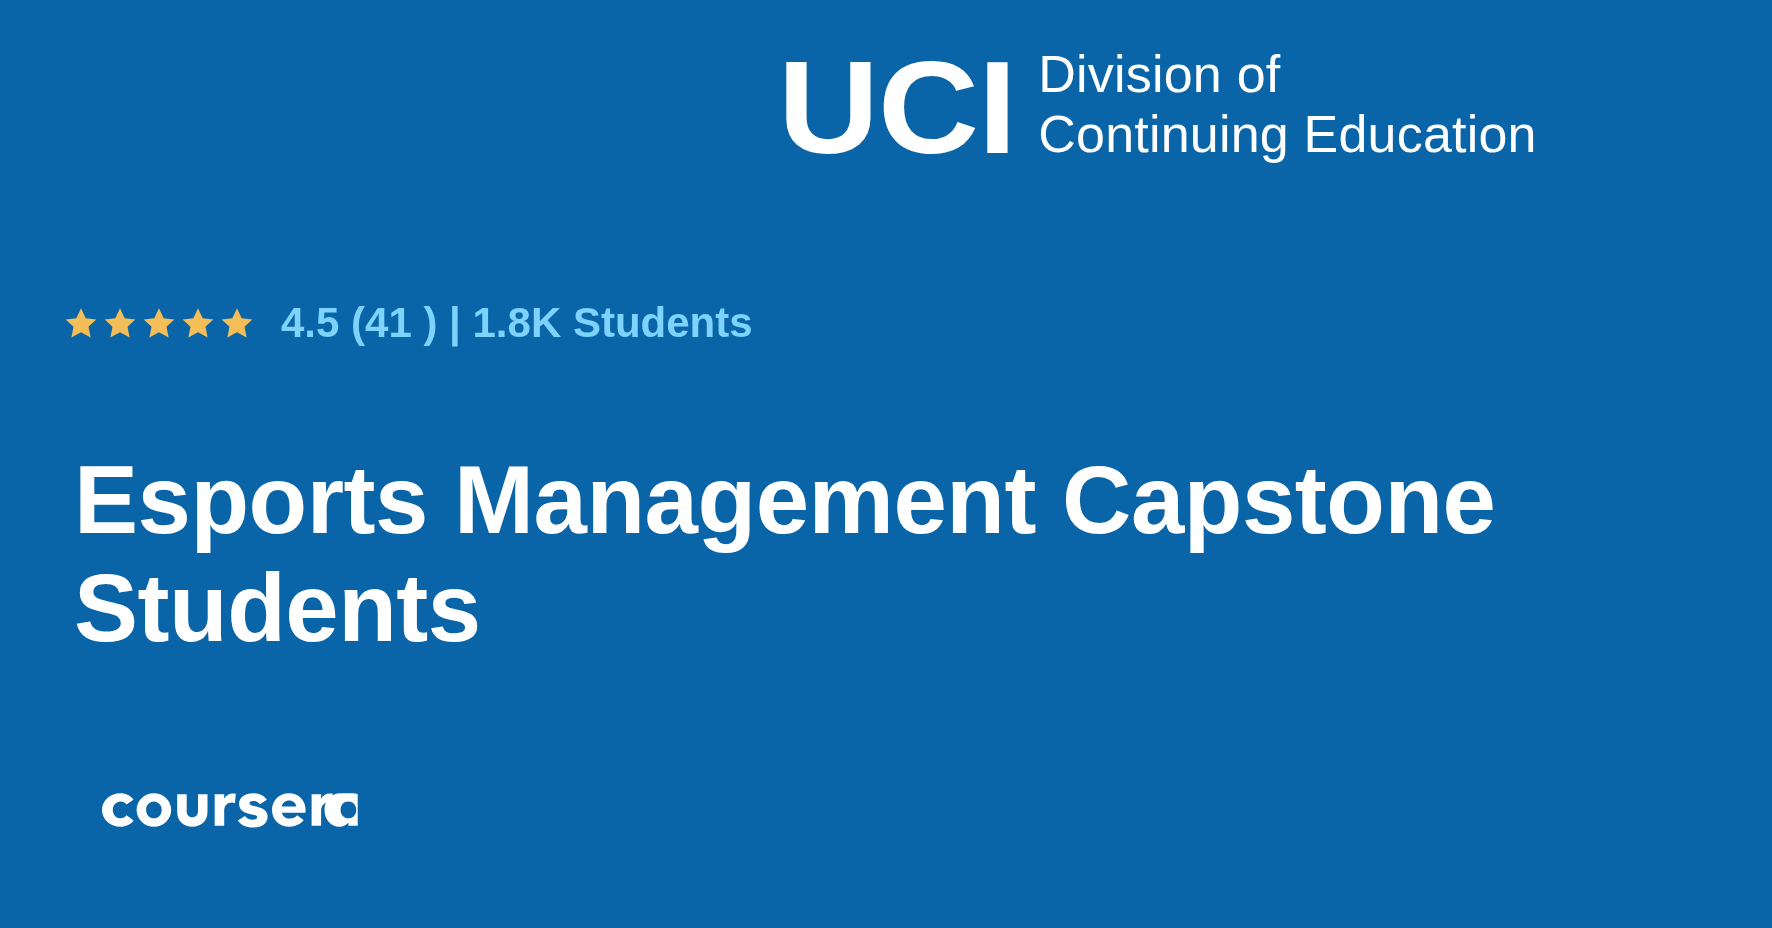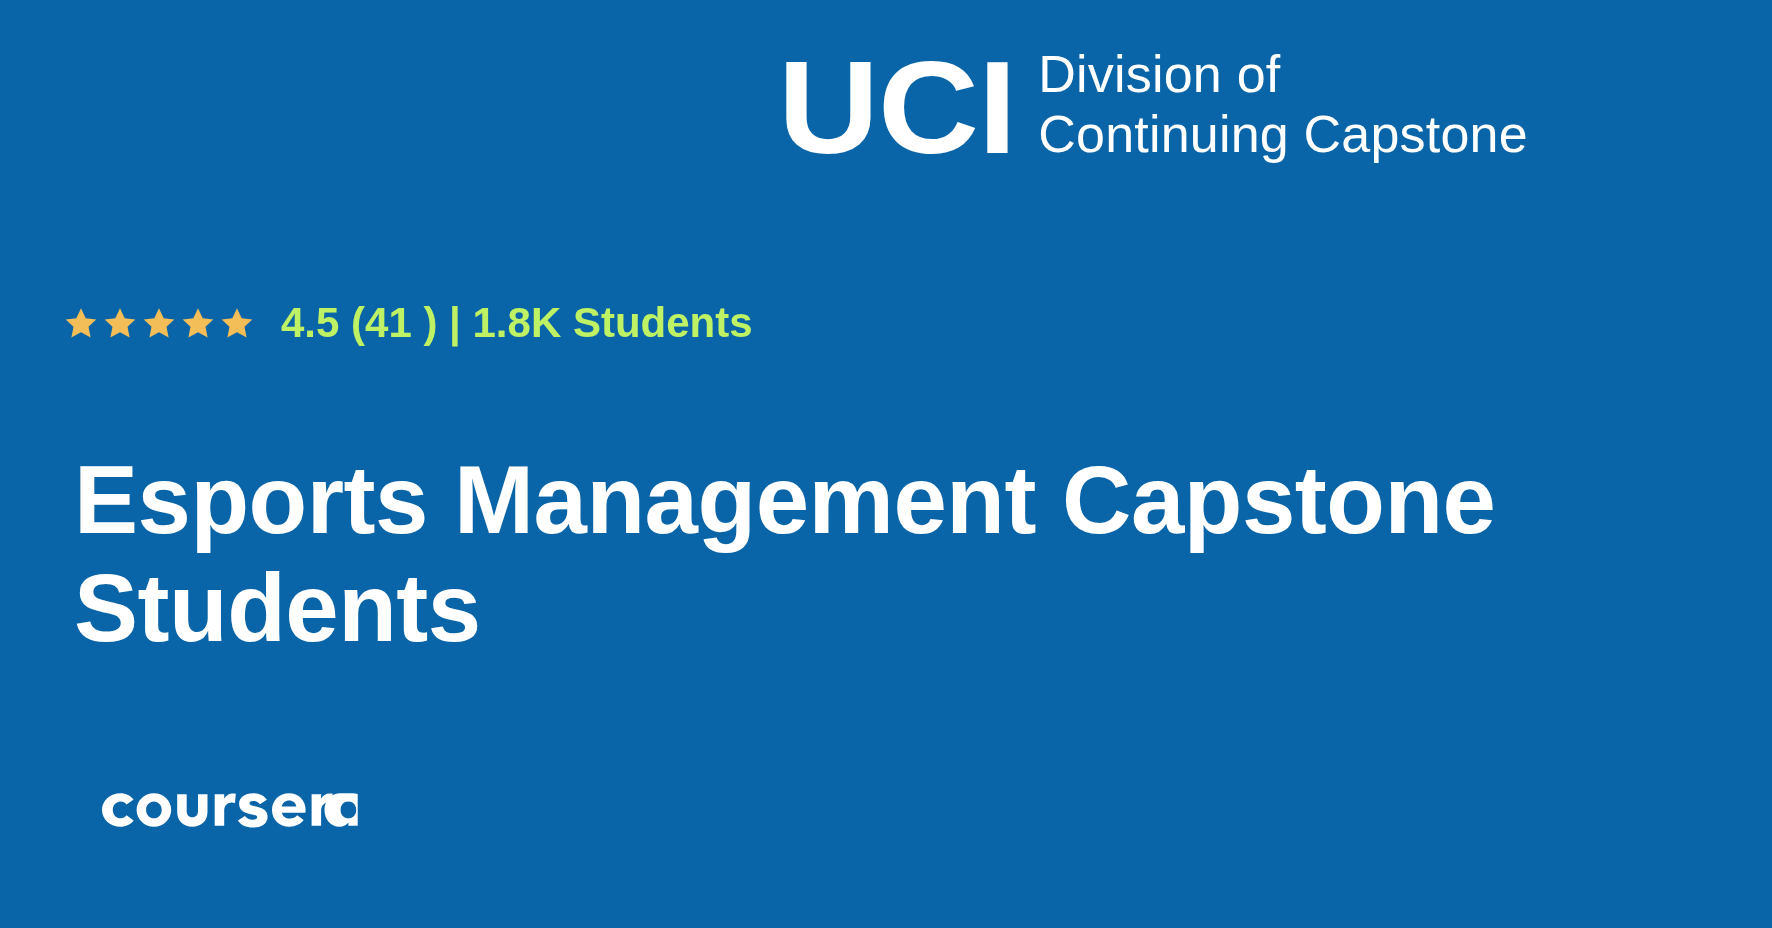--- a/index.html
+++ b/index.html
@@ -69,21 +69,21 @@
   .star {
     display: inline-block;
     width: 34px;
     height: 34px;
     margin-right: 5px;
     flex: 0 0 auto;
   }
   .star svg { display: block; }
   #rating-text {
     margin-left: 22px;
-    color: #bef264;
+    color: #7dd3fc;
     font-family: "Liberation Sans Narrow", "Liberation Sans", sans-serif;
     font-weight: 700;
     font-size: 42px;
     letter-spacing: 0px;
     white-space: nowrap;
     line-height: 1;
   }
 
   
   #course-title {
@@ -112,21 +112,21 @@
 </style>
 </head>
 <body>
 
 <div id="card" style="background: rgb(10, 101, 168);">
 
   <div id="uci-logo">
     <span id="uci-mark">UCI</span>
     <span id="uci-subtitle">
       <span class="line">Division of</span>
-      <span class="line">Continuing Capstone</span>
+      <span class="line">Continuing Education</span>
     </span>
   </div>
 
   <div id="rating-row">
     <span class="star">
       <svg viewBox="0 0 24 24" width="34" height="34" aria-hidden="true">
         <polygon fill="#f3bd58" points="12,1.6 15.3,8.6 22.8,9.5 17.3,14.7 18.8,22.2 12,18.5 5.2,22.2 6.7,14.7 1.2,9.5 8.7,8.6"></polygon>
       </svg>
     </span>
     <span class="star">

